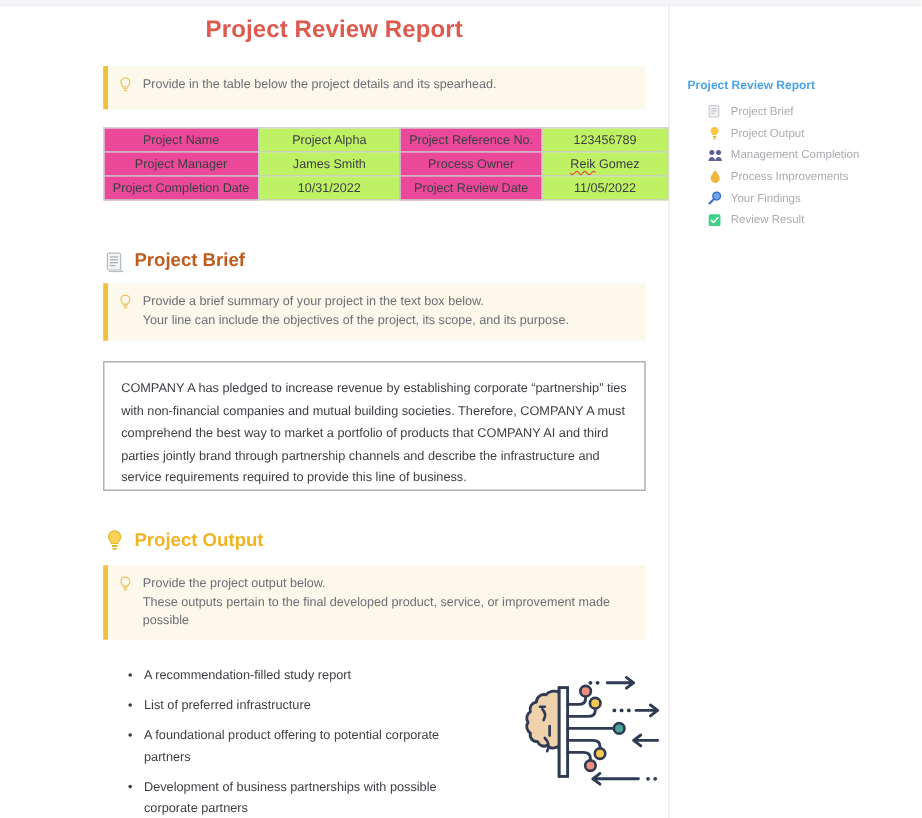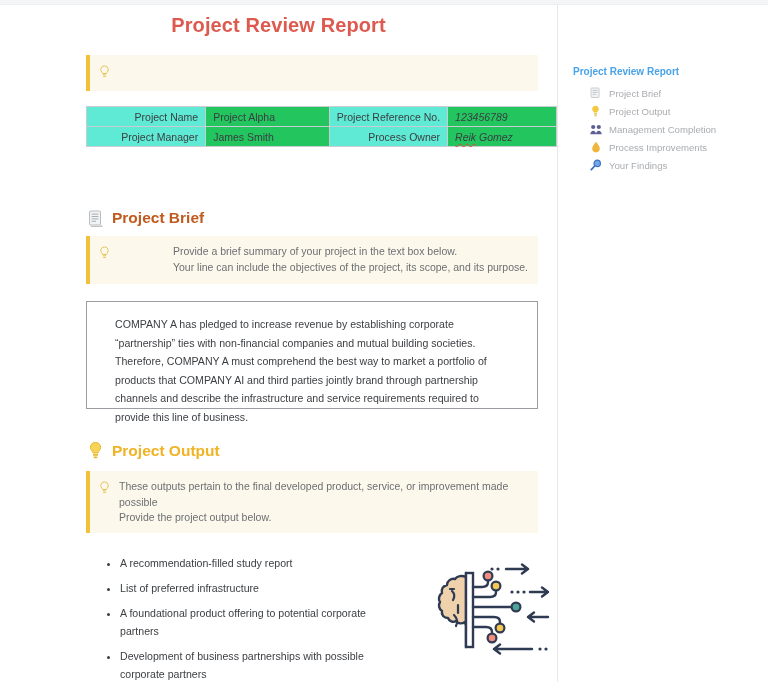--- a/index.html
+++ b/index.html
@@ -48,25 +48,25 @@
   .callout-lines { font-size: 10.5px; color: #6c6f73; line-height: 15.5px; }
 
   
   .tbl {
     position: absolute;
     border-collapse: collapse;
     font-size: 10.5px;
     color: #3b3e42;
   }
   .tbl td { border: 1px solid #c9ccd0; height: 20px; padding: 0 7px; white-space: nowrap; }
-  .tbl td.lbl { background: #5eead4; width: 120px; text-align: right; }
-  .tbl td.val { background: #22c55e; text-align: left; }
+  .tbl td.lbl { background: #ec4899; width: 120px; text-align: center; }
+  .tbl td.val { background: #bef264; text-align: center; }
   .tbl td.val.w1 { width: 125px; }
   .tbl td.lbl.w2 { width: 113px; }
-  .tbl td.val.w2 { width: 110px; font-style: italic; }
+  .tbl td.val.w2 { width: 110px; }
   .sp-err {
     text-decoration: underline wavy #e04a3f;
     text-underline-offset: 2px;
     text-decoration-thickness: 1px;
   }
 
   
   .sec-head {
     position: absolute;
     display: flex; align-items: center;
@@ -74,21 +74,21 @@
   }
   .sec-head .ico { margin-right: 9px; display: flex; }
   .sec-brief { color: #c05a1d; }
   .sec-output { color: #f0b323; }
 
   
   .textbox {
     position: absolute;
     border: 1px solid #9a9da1;
     background: #fff;
-    padding: 13px 28px;
+    padding: 13px 14px;
     font-size: 10.6px;
     line-height: 18.5px;
     color: #3b3e42;
   }
 
   
   .bullets {
     position: absolute;
     font-size: 10.6px;
     line-height: 18px;
@@ -130,54 +130,63 @@
     <div class="doc-title">Project Review Report</div>
 
     <div class="callout" style="left:86px; top:50px; width:452px; height:36px;">
       <span class="bulb">
         <svg width="11" height="13" viewBox="0 0 11 13">
           <path d="M5.5 1C3.3 1 1.8 2.6 1.8 4.5c0 1.3.7 2.2 1.3 2.9.3.4.5.7.5 1.1h3.8c0-.4.2-.7.5-1.1.6-.7 1.3-1.6 1.3-2.9C9.2 2.6 7.7 1 5.5 1z" fill="none" stroke="#e6c35c" stroke-width="1"></path>
           <rect x="3.8" y="9.3" width="3.4" height="1" fill="#e6c35c"></rect>
           <rect x="4.2" y="11" width="2.6" height="1" fill="#e6c35c"></rect>
         </svg>
       </span>
+      <div class="callout-lines">
+        <div>Provide in the table below the project details and its spearhead.</div>
+      </div>
     </div>
 
     <table class="tbl" style="left:86px; top:101px;">
       <tbody>
         <tr>
           <td class="lbl">Project Name</td>
           <td class="val w1">Project Alpha</td>
           <td class="lbl w2">Project Reference No.</td>
           <td class="val w2">123456789</td>
         </tr>
         <tr>
           <td class="lbl">Project Manager</td>
           <td class="val w1">James Smith</td>
           <td class="lbl w2">Process Owner</td>
           <td class="val w2"><span class="sp-err">Reik</span><span> Gomez</span></td>
         </tr>
+        <tr>
+          <td class="lbl">Project Completion Date</td>
+          <td class="val w1">10/31/2022</td>
+          <td class="lbl w2">Project Review Date</td>
+          <td class="val w2">11/05/2022</td>
+        </tr>
       </tbody>
     </table>
 
     <div class="sec-head sec-brief" style="left:88px; top:204px;">
       <span class="ico">
         <svg width="15" height="17" viewBox="0 0 15 17">
           <rect x="1.5" y="1" width="11" height="14" rx="1" fill="#f2f3f5" stroke="#b9bcc1" stroke-width="1"></rect>
           <rect x="3.6" y="3.6" width="6.8" height="1" fill="#a9acb2"></rect>
           <rect x="3.6" y="6" width="6.8" height="1" fill="#a9acb2"></rect>
           <rect x="3.6" y="8.4" width="6.8" height="1" fill="#a9acb2"></rect>
           <rect x="3.6" y="10.8" width="4.4" height="1" fill="#a9acb2"></rect>
           <path d="M12.5 15 L14.2 16.4 L2.6 16.4" fill="none" stroke="#b9bcc1" stroke-width="1"></path>
         </svg>
       </span>
       <span>Project Brief</span>
     </div>
 
-    <div class="callout" style="left:86px; top:231px; width:452px; height:48px;justify-content:space-between;">
+    <div class="callout" style="left:86px; top:231px; width:452px; height:48px;">
       <span class="bulb">
         <svg width="11" height="13" viewBox="0 0 11 13">
           <path d="M5.5 1C3.3 1 1.8 2.6 1.8 4.5c0 1.3.7 2.2 1.3 2.9.3.4.5.7.5 1.1h3.8c0-.4.2-.7.5-1.1.6-.7 1.3-1.6 1.3-2.9C9.2 2.6 7.7 1 5.5 1z" fill="none" stroke="#e6c35c" stroke-width="1"></path>
           <rect x="3.8" y="9.3" width="3.4" height="1" fill="#e6c35c"></rect>
           <rect x="4.2" y="11" width="2.6" height="1" fill="#e6c35c"></rect>
         </svg>
       </span>
       <div class="callout-lines">
         <div>Provide a brief summary of your project in the text box below.</div>
         <div>Your line can include the objectives of the project, its scope, and its purpose.</div>
@@ -201,22 +210,22 @@
 
     <div class="callout" style="left:86px; top:466px; width:452px; height:62px;">
       <span class="bulb">
         <svg width="11" height="13" viewBox="0 0 11 13">
           <path d="M5.5 1C3.3 1 1.8 2.6 1.8 4.5c0 1.3.7 2.2 1.3 2.9.3.4.5.7.5 1.1h3.8c0-.4.2-.7.5-1.1.6-.7 1.3-1.6 1.3-2.9C9.2 2.6 7.7 1 5.5 1z" fill="none" stroke="#e6c35c" stroke-width="1"></path>
           <rect x="3.8" y="9.3" width="3.4" height="1" fill="#e6c35c"></rect>
           <rect x="4.2" y="11" width="2.6" height="1" fill="#e6c35c"></rect>
         </svg>
       </span>
       <div class="callout-lines">
+        <div>Provide the project output below.</div>
         <div>These outputs pertain to the final developed product, service, or improvement made possible</div>
-        <div>Provide the project output below.</div>
       </div>
     </div>
 
     <ul class="bullets" style="left:104px; top:549px; width:290px;">
       <li>A recommendation-filled study report</li>
       <li>List of preferred infrastructure</li>
       <li>A foundational product offering to potential corporate partners</li>
       <li>Development of business partnerships with possible corporate partners</li>
     </ul>
 
@@ -324,18 +333,27 @@
       <div class="side-item">
         <span class="si-ico">
           <svg width="12" height="12" viewBox="0 0 12 12">
             <circle cx="7.2" cy="4.4" r="3.2" fill="#6fa8e8" stroke="#3f6fc4" stroke-width="1.2"></circle>
             <path d="M4.7 7 L1.3 10.6" stroke="#3f6fc4" stroke-width="1.8" stroke-linecap="round"></path>
           </svg>
         </span>
         <span class="si-lbl">Your Findings</span>
       </div>
 
+      <div class="side-item">
+        <span class="si-ico">
+          <svg width="11" height="11" viewBox="0 0 11 11">
+            <rect x=".6" y=".6" width="9.8" height="9.8" rx="1.4" fill="#3ed18a"></rect>
+            <path d="M2.8 5.6 L4.6 7.4 L8.3 3.3" fill="none" stroke="#fff" stroke-width="1.4" stroke-linecap="round" stroke-linejoin="round"></path>
+          </svg>
+        </span>
+        <span class="si-lbl">Review Result</span>
+      </div>
 
 
     </div>
   </div>
 
 </div>
 
 </body></html>

